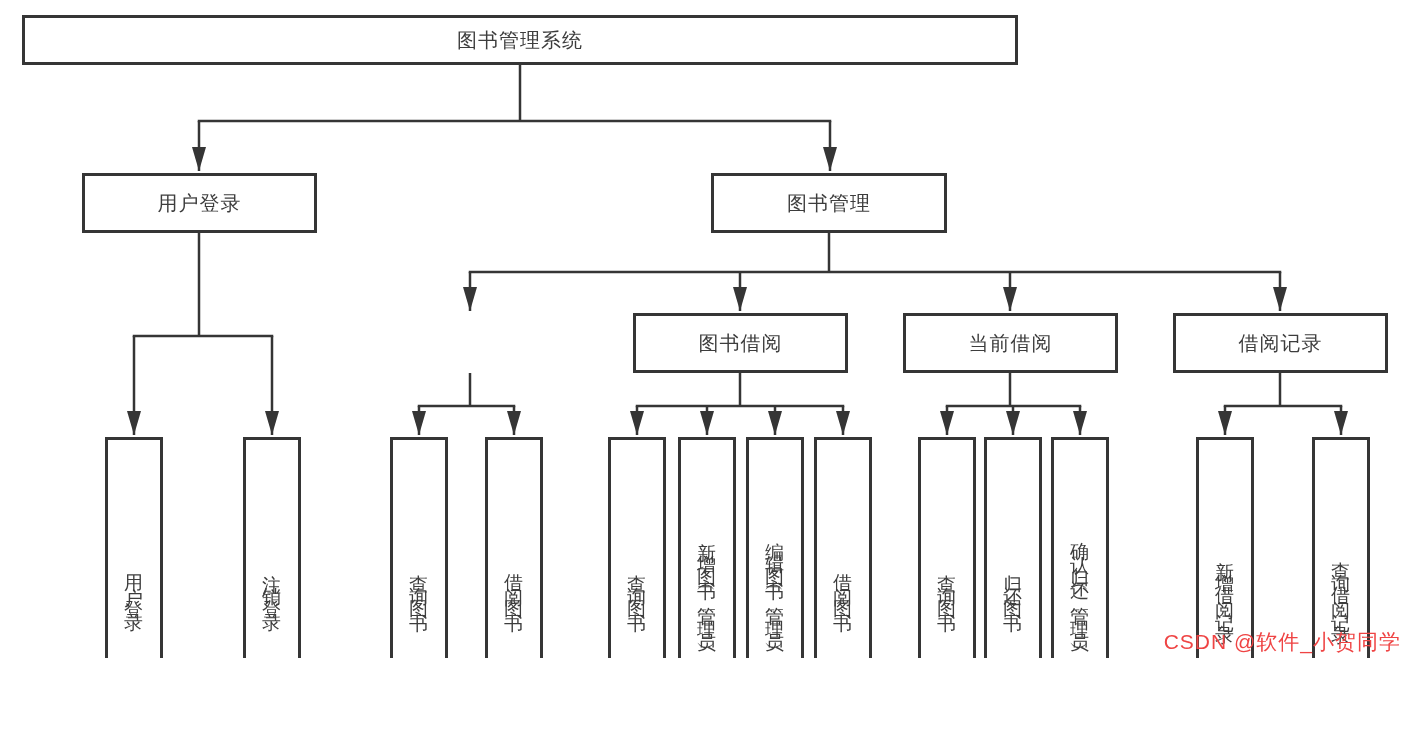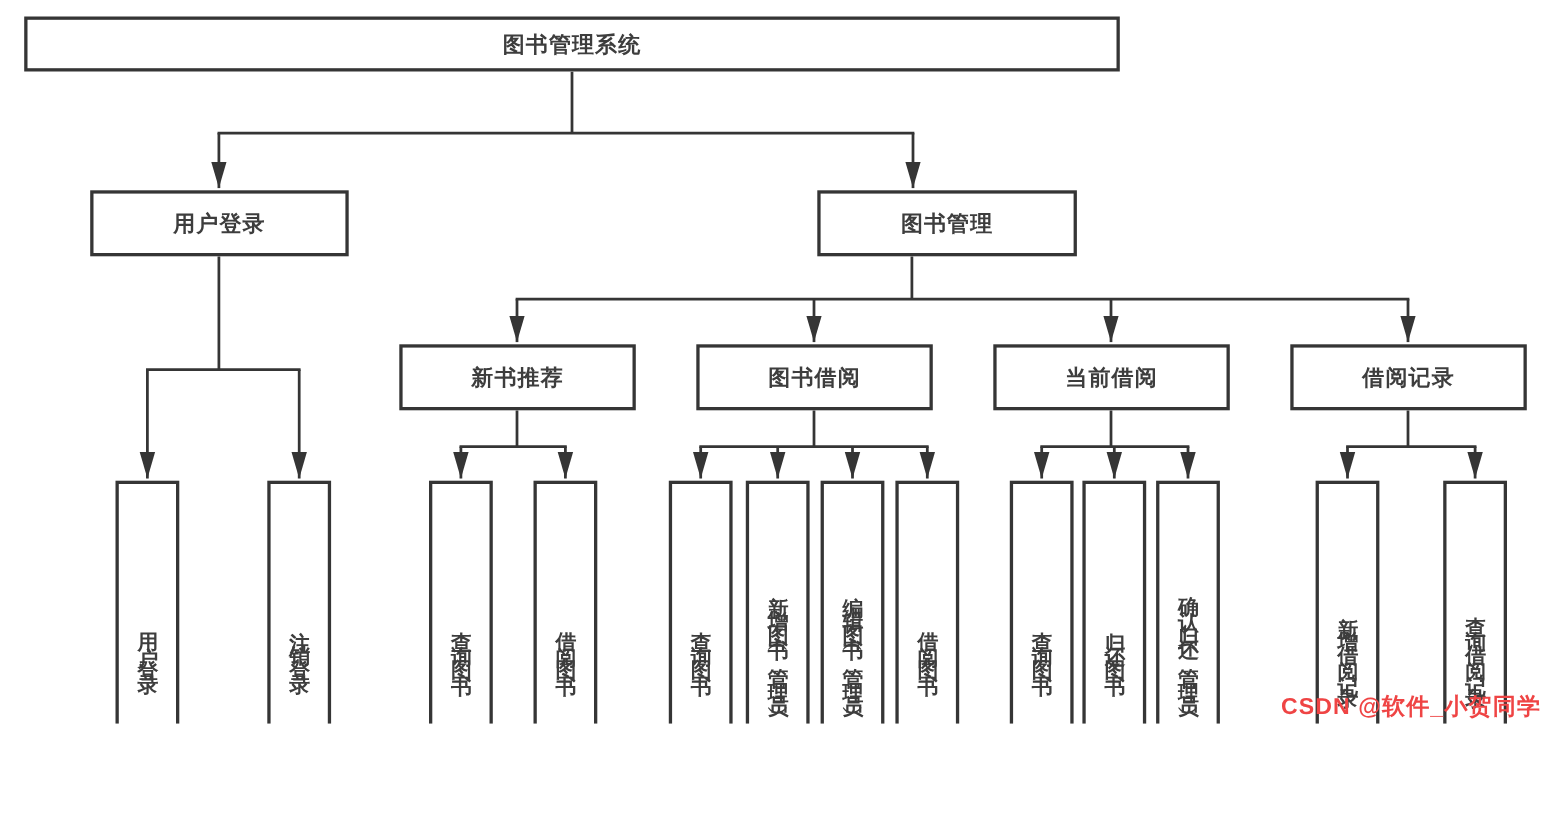--- a/index.html
+++ b/index.html
@@ -7,21 +7,20 @@
     padding: 0;
     background: #ffffff;
     font-family: "Liberation Sans", sans-serif;
   }
   .diagram {
     position: relative;
     width: 1405px;
     height: 658px;
     background: #ffffff;
     overflow: hidden;
-    font-weight: bold;
   }
   .connectors {
     position: absolute;
     left: 0;
     top: 0;
     width: 1405px;
     height: 747px;
     pointer-events: none;
   }
   .box {
@@ -114,27 +113,24 @@
     </g>
   </svg>
 
   <div class="box h" style="left:22px; top:15px; width:996px; height:50px;">
     <span>图书管理系统</span>
   </div>
 
   <div class="box h" style="left:82px; top:173px; width:235px; height:60px;">
     <span>用户登录</span>
   </div>
-  <div class="box h" style="left:743px; top:173px; width:236px; height:60px;align-items:center;">
+  <div class="box h" style="left:711px; top:173px; width:236px; height:60px;align-items:center;">
     <span>图书管理</span>
   </div>
 
-  <div class="box h" style="left:363px; top:313px; width:215px; height:60px;">
-    <span>新书推荐</span>
-  </div>
   <div class="box h" style="left:903px; top:313px; width:215px; height:60px;">
     <span>当前借阅</span>
   </div>
   <div class="box h" style="left:633px; top:313px; width:215px; height:60px;">
     <span>图书借阅</span>
   </div>
   <div class="box h" style="left:1173px; top:313px; width:215px; height:60px;text-align:right;">
     <span>借阅记录</span>
   </div>
 

